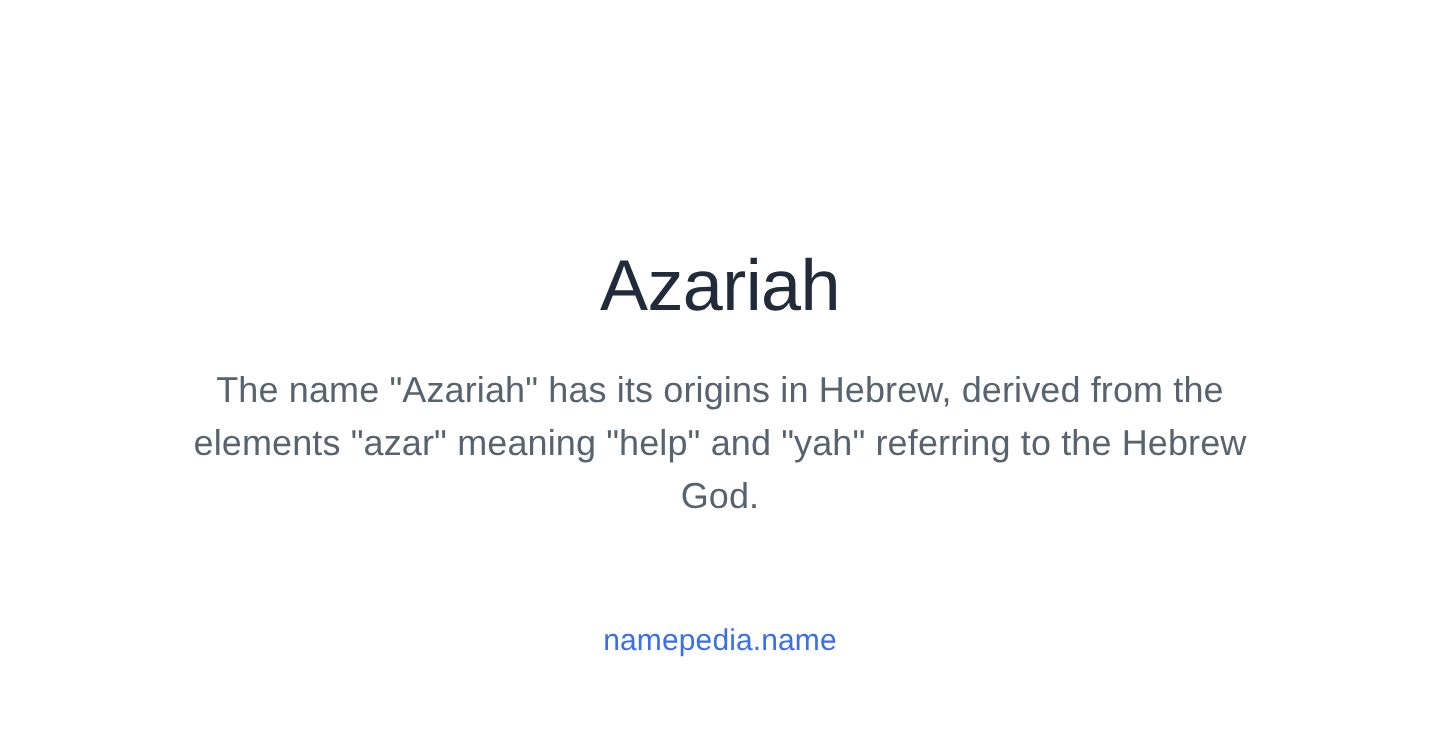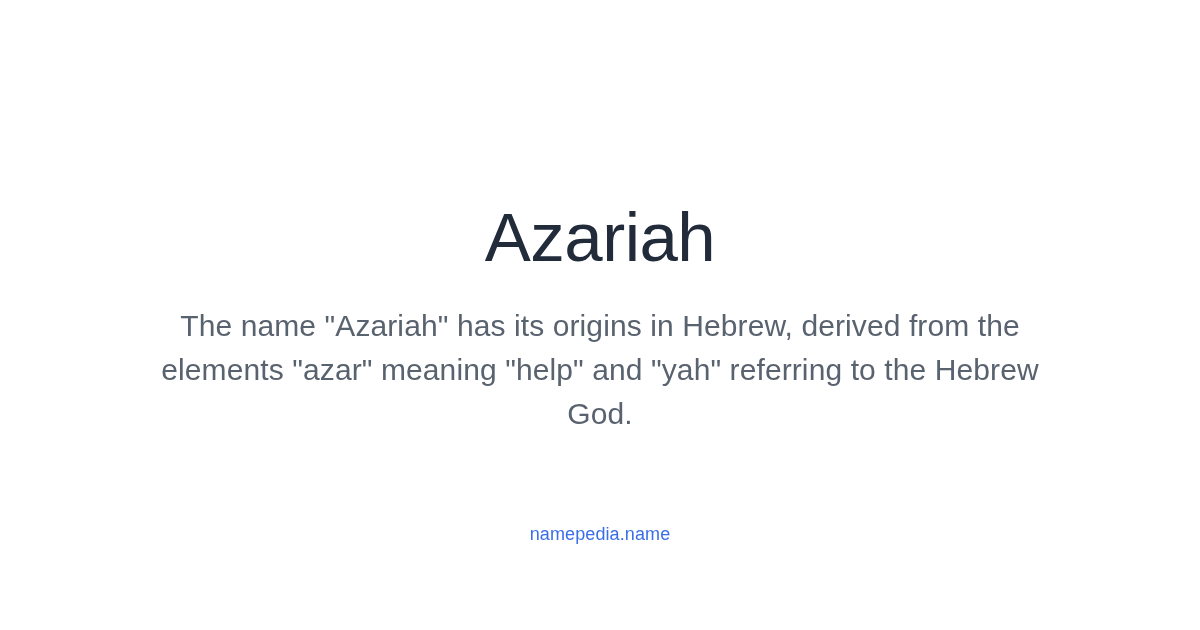--- a/index.html
+++ b/index.html
@@ -31,21 +31,21 @@
     width: 1200px;
     display: flex;
     flex-direction: column;
     align-items: center;
     position: absolute;
     top: 186px;
     left: 0;
   }
 
   .name-title {
-    font-size: 69px;
+    font-size: 60px;
     font-weight: 400;
     line-height: 104px;
     color: #222b3a;
     letter-spacing: -0.5px;
     text-align: center;
     white-space: nowrap;
   }
 
   .name-description {
     margin-top: 14px;
@@ -62,21 +62,21 @@
   .site-footer {
     position: absolute;
     top: 519px;
     left: 0;
     width: 1200px;
     display: flex;
     justify-content: center;
   }
 
   .site-link {
-    font-size: 18px;
+    font-size: 25px;
     font-weight: 400;
     line-height: 30px;
     color: #3b6fe8;
     text-decoration: none;
     text-align: center;
     letter-spacing: 0.1px;
   }
 </style>
 </head>
 <body>

